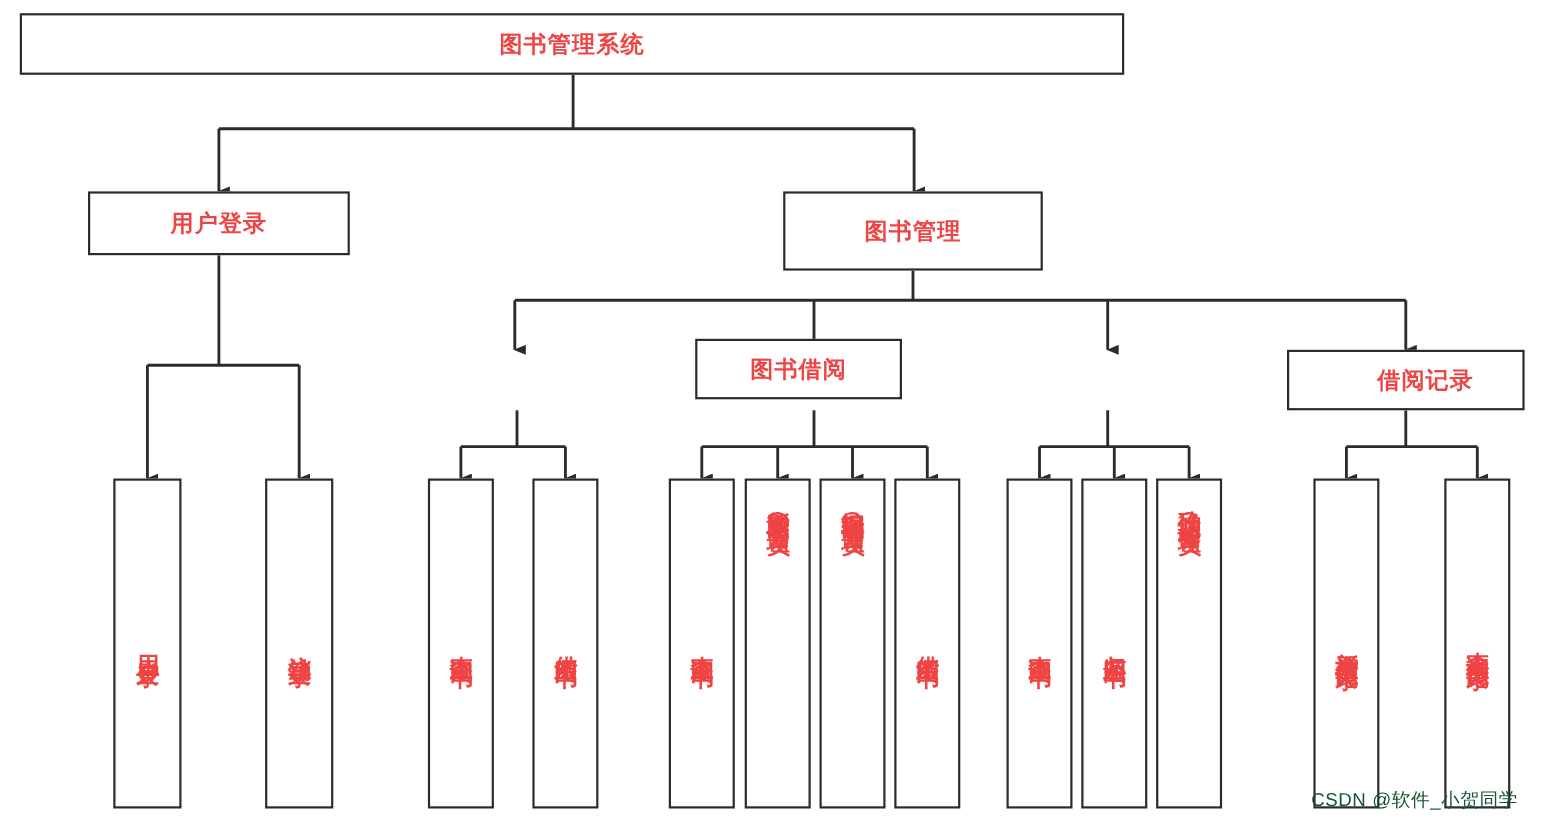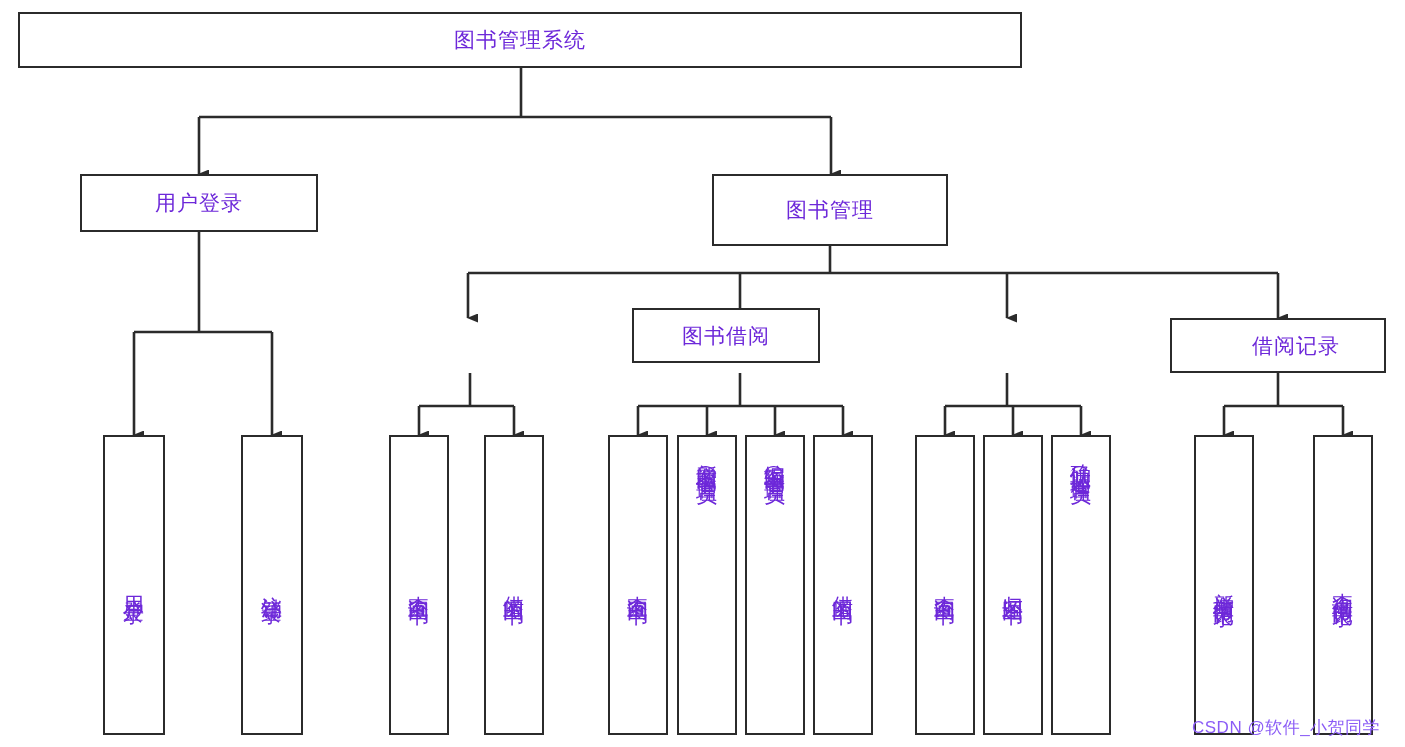--- a/index.html
+++ b/index.html
@@ -26,21 +26,22 @@
     pointer-events: none;
   }
   .node {
     position: absolute;
     box-sizing: border-box;
     border: 2px solid #2b2b2b;
     background: #ffffff;
     display: flex;
     align-items: center;
     justify-content: center;
-    color: #6d28d9;
+    color: #ef4444;
+    font-weight: bold;
   }
   .node.h {
     font-size: 21px;
     letter-spacing: 1px;
   }
   .node.v {
     font-size: 21px;
     padding-top: 10px;
     padding-bottom: 10px;
     align-items: flex-start;
@@ -171,15 +172,15 @@
   <div class="node v" style="left: 1051px; top: 435px; width: 60px; height: 300px;">
     <span class="vtext">确认归还（管理员）</span>
   </div>
   <div class="node v" style="left: 1194px; top: 435px; width: 60px; height: 300px;">
     <span class="vtext center">新增借阅记录</span>
   </div>
   <div class="node v" style="left: 1313px; top: 435px; width: 60px; height: 300px;">
     <span class="vtext center">查询借阅记录</span>
   </div>
 
-  <div class="watermark" style="left: 1192px; top: 716px; color: #8b5cf6;">CSDN @软件_小贺同学</div>
+  <div class="watermark" style="left: 1192px; top: 716px; color: #14532d;">CSDN @软件_小贺同学</div>
 
 </div>
 
 </body></html>

